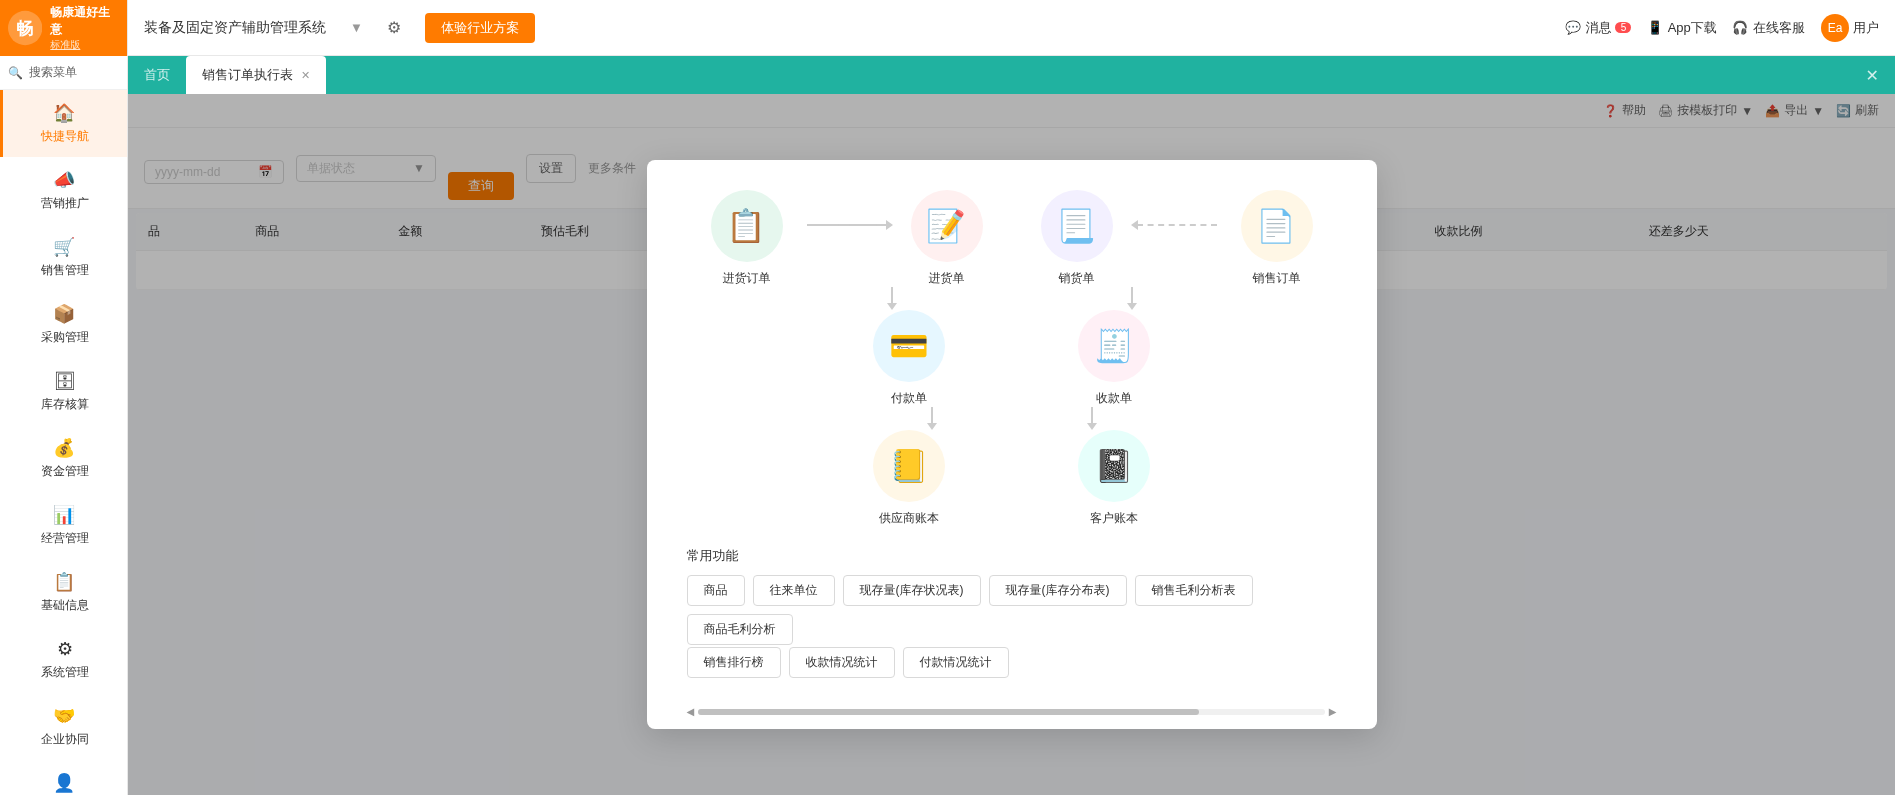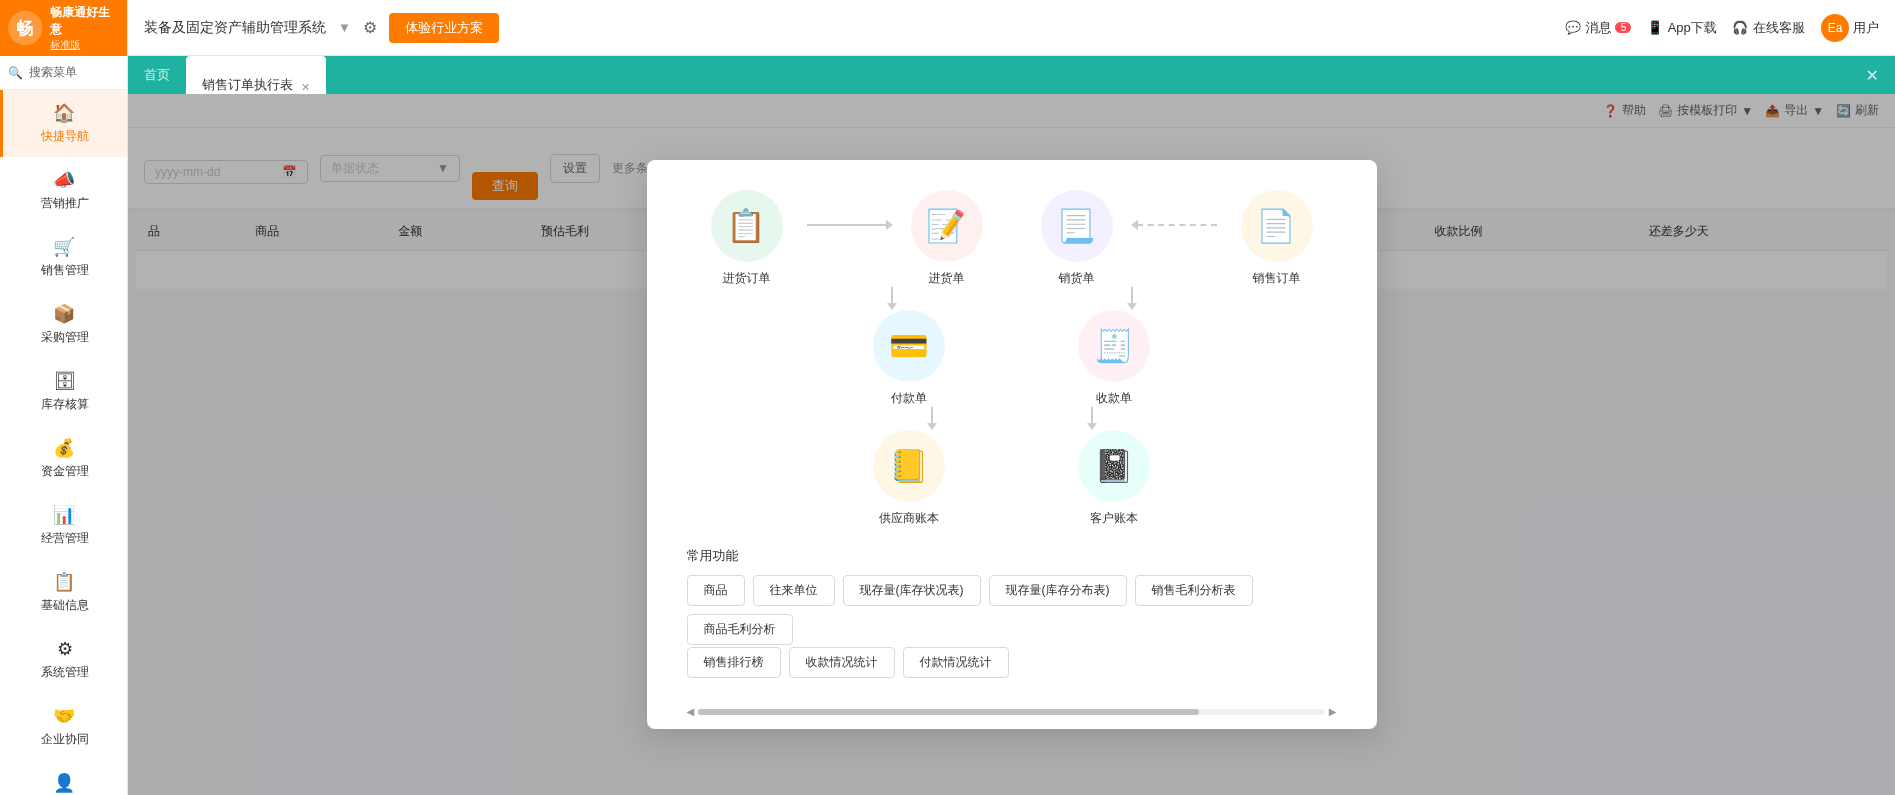--- a/index.html
+++ b/index.html
@@ -14,43 +14,43 @@
     .sidebar-search { padding: 8px; border-bottom: 1px solid #f0f0f0; display: flex; align-items: center; gap: 6px; color: #666; font-size: 12px; cursor: pointer; }
     .sidebar-nav { flex: 1; overflow-y: auto; }
     .sidebar-item { display: flex; flex-direction: column; align-items: center; padding: 12px 4px; cursor: pointer; color: #333; font-size: 12px; gap: 4px; border-left: 3px solid transparent; }
     .sidebar-item.active { background: #fff2e8; color: #ff7b00; border-left-color: #ff7b00; }
     .sidebar-item-icon { font-size: 18px; }
 
     
     .main { flex: 1; display: flex; flex-direction: column; overflow: hidden; }
 
     
-    .topbar { height: 56px; background: #fff; border-bottom: 1px solid #e8e8e8; display: flex; align-items: center; padding: 0 16px; gap: 12px; }
+    .topbar { height: 56px; background: #fff; border-bottom: 1px solid #e8e8e8; display: flex; align-items: center; padding: 0 16px; gap: 24px; }
     .topbar-btn { background: #ff7b00; color: #fff; border: none; border-radius: 4px; padding: 6px 16px; cursor: pointer; font-size: 13px; }
     .topbar-right { margin-left: auto; display: flex; align-items: center; gap: 16px; color: #333; font-size: 13px; }
     .topbar-right-item { display: flex; align-items: center; gap: 4px; cursor: pointer; }
     .badge { background: #ff4d4f; color: #fff; border-radius: 10px; font-size: 10px; padding: 0 5px; min-width: 16px; text-align: center; }
 
     
     .tabbar { background: #20b2a0; display: flex; align-items: center; height: 38px; padding: 0 0 0 0; }
     .tab-item { padding: 0 16px; height: 100%; display: flex; align-items: center; cursor: pointer; font-size: 13px; color: rgba(255,255,255,0.8); }
-    .tab-item.active { background: #fff; color: #333; border-radius: 4px 4px 0 0; align-items: flex-end; }
+    .tab-item.active { background: #fff; color: #333; border-radius: 4px 4px 0 0; }
     .tab-item .tab-close { margin-left: 8px; color: #999; font-size: 11px; cursor: pointer; }
     .tab-close-btn { margin-left: auto; margin-right: 16px; color: rgba(255,255,255,0.8); cursor: pointer; font-size: 16px; }
 
     
     .content { flex: 1; position: relative; background: #f5f6fa; overflow: hidden; }
 
     
     .content-toolbar { background: #fff; padding: 8px 16px; display: flex; align-items: center; justify-content: flex-end; gap: 12px; border-bottom: 1px solid #f0f0f0; }
     .toolbar-btn { display: flex; align-items: center; gap: 4px; color: #666; font-size: 12px; cursor: pointer; }
 
     
     .filter-bar { background: #fff; padding: 8px 16px; display: flex; align-items: center; gap: 12px; border-bottom: 1px solid #f0f0f0; flex-wrap: wrap; }
-    .filter-input { border: 1px solid #d9d9d9; border-radius: 4px; padding: 4px 10px; font-size: 12px; color: #999; width: 164px; display: flex; align-items: center; gap: 4px; margin-top: 8px; }
+    .filter-input { border: 1px solid #d9d9d9; border-radius: 4px; padding: 4px 10px; font-size: 12px; color: #999; width: 140px; display: flex; align-items: center; gap: 4px; margin-top: 8px; }
     .filter-select { border: 1px solid #d9d9d9; border-radius: 4px; padding: 4px 10px; font-size: 12px; color: #999; width: 140px; display: flex; align-items: center; gap: 4px; }
     .filter-query-btn { background: #ff7b00; color: #fff; border: none; border-radius: 4px; padding: 5px 20px; cursor: pointer; font-size: 13px; margin-top: 36px; }
     .filter-set-btn { background: #fff; color: #666; border: 1px solid #d9d9d9; border-radius: 4px; padding: 5px 12px; cursor: pointer; font-size: 12px; }
 
     
     .table-container { background: #fff; margin: 8px; border-radius: 4px; overflow: auto; }
     .data-table { width: 100%; border-collapse: collapse; font-size: 12px; }
     .data-table th { background: #f7f8fa; padding: 10px 12px; text-align: left; color: #333; font-weight: 500; border-bottom: 1px solid #f0f0f0; white-space: nowrap; }
     .data-table td { padding: 10px 12px; border-bottom: 1px solid #f5f5f5; color: #333; }
     .empty-tip { text-align: center; padding: 60px; color: #999; font-size: 13px; }

